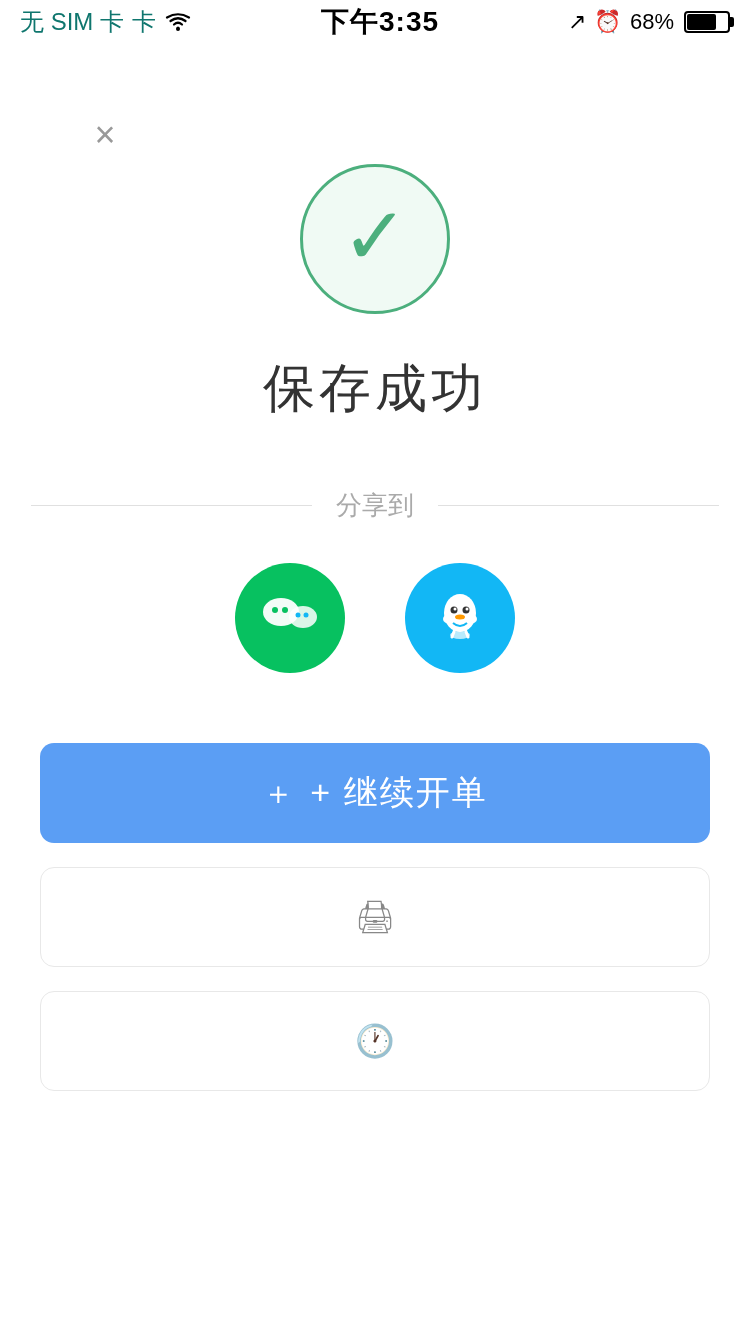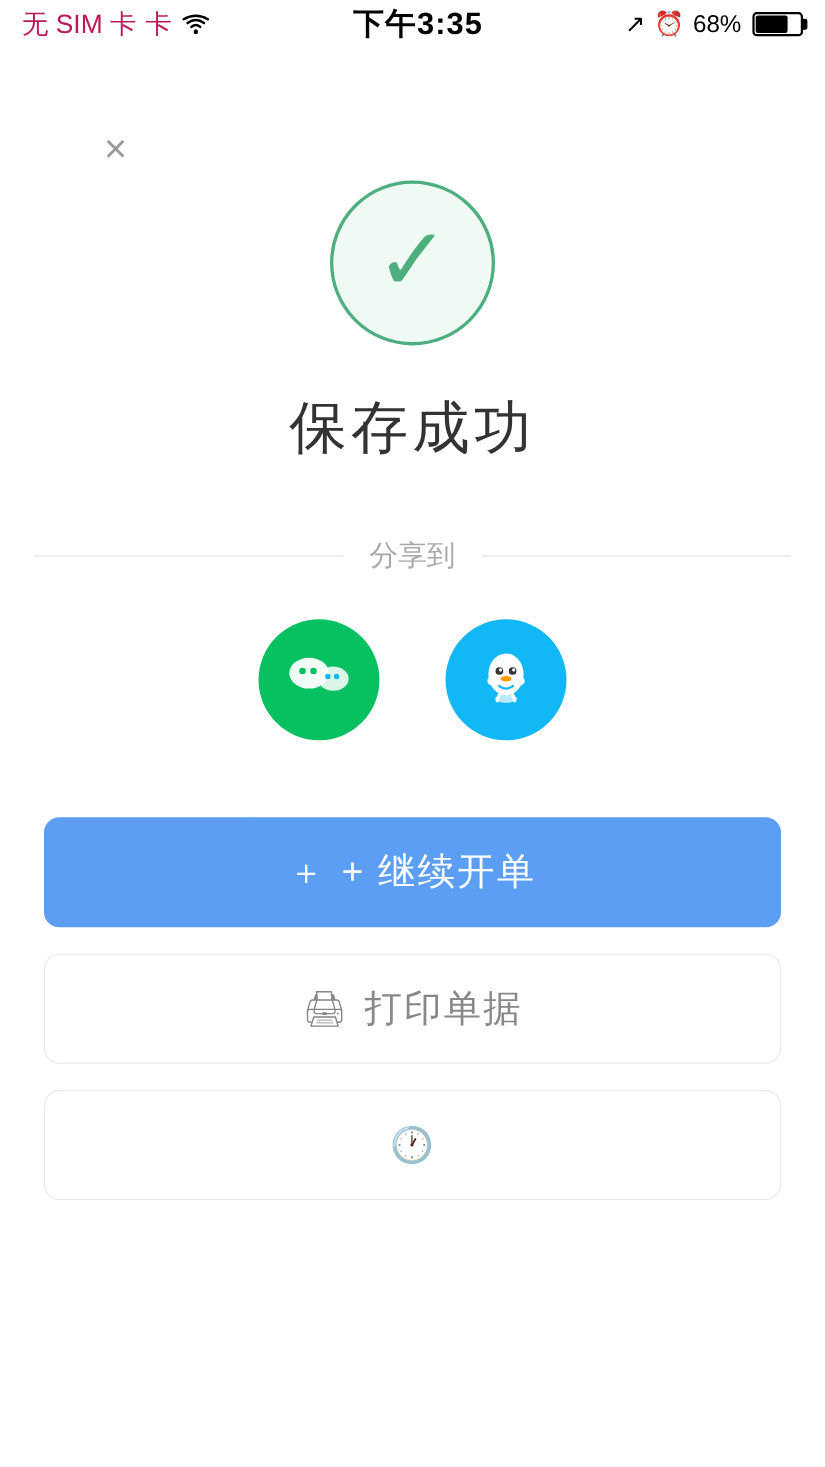--- a/index.html
+++ b/index.html
@@ -23,21 +23,21 @@
       align-items: center;
       justify-content: space-between;
       padding: 0 20px;
     }
     .status-left {
       display: flex;
       align-items: center;
       gap: 8px;
       font-size: 24px;
       font-weight: 500;
-      color: #be185d;
+      color: #0f766e;
     }
     .status-center {
       font-size: 28px;
       font-weight: 600;
       color: #000;
       letter-spacing: 1px;
     }
     .status-right {
       display: flex;
       align-items: center;
@@ -291,21 +291,20 @@
 
   <div class="actions">
 
     <button class="action-btn action-btn-primary">
       <span class="btn-icon">＋</span>
       <span style="letter-spacing:2px;text-align:center;">+ 继续开单</span>
     </button>
 
     <button class="action-btn action-btn-secondary">
       <span class="btn-icon">🖨</span>
-      <span style="letter-spacing:2px;">打印单据</span>
     </button>
 
     <button class="action-btn action-btn-secondary">
       <span class="btn-icon">🕐</span>
     </button>
 
   </div>
 </div>
 
 </body></html>

